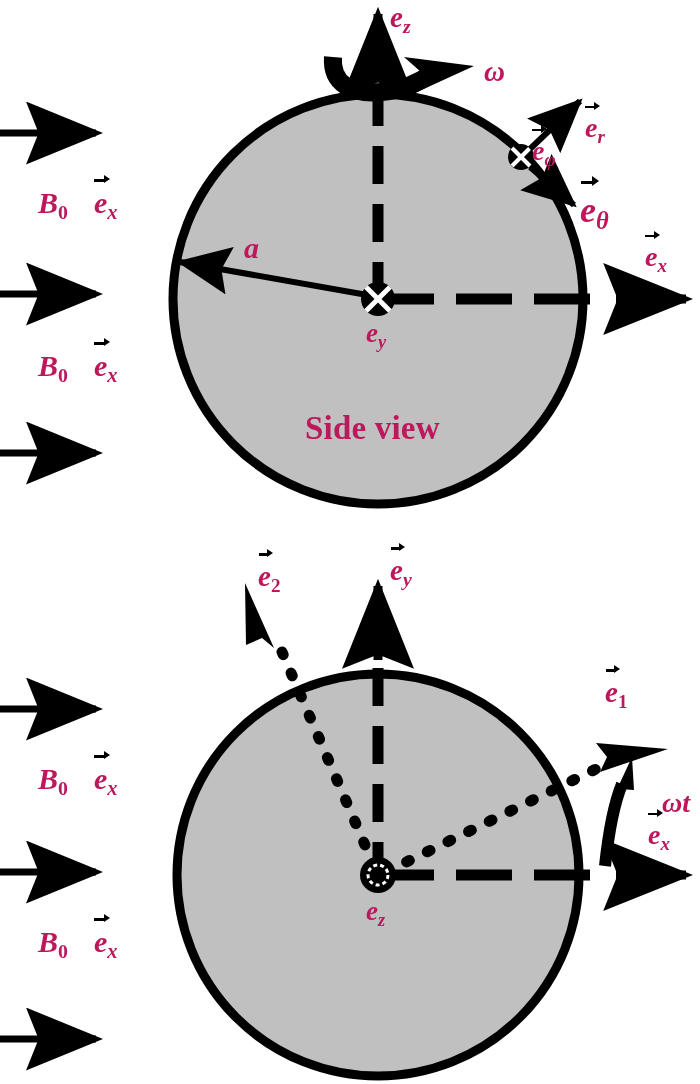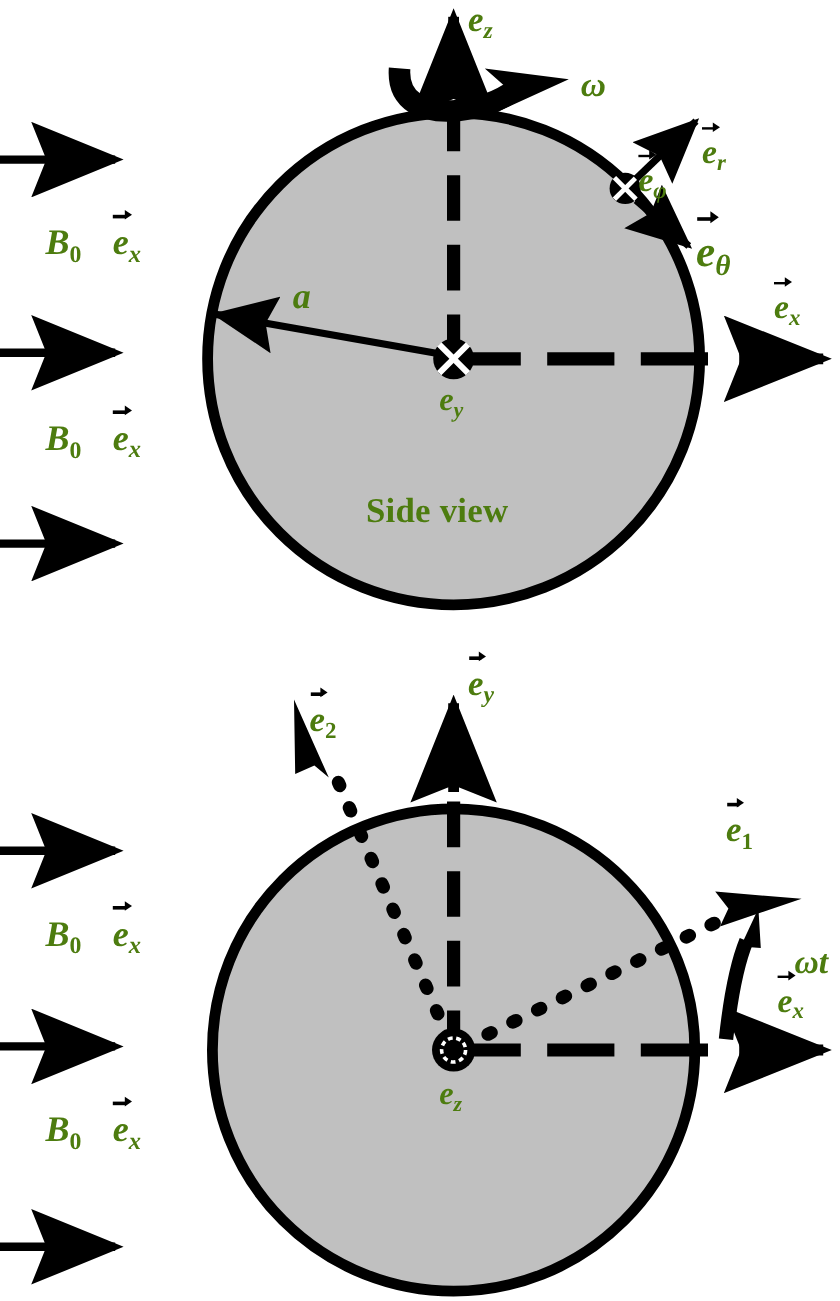--- a/index.html
+++ b/index.html
@@ -20,21 +20,21 @@
   svg.layer {
     position: absolute;
     left: 0;
     top: 0;
     width: 700px;
     height: 1084px;
   }
   .lbl {
     position: absolute;
     font-family: "Liberation Serif", "DejaVu Serif", serif;
-    color: #4d7c0f;
+    color: #be185d;
     white-space: nowrap;
     line-height: 1;
     user-select: none;
   }
   .math {
     font-style: italic;
     font-weight: bold;
   }
   .vecwrap {
     position: relative;
@@ -65,21 +65,21 @@
   }
   .subn {
     font-size: 0.66em;
     vertical-align: -0.32em;
     font-style: normal;
     font-weight: bold;
   }
   .viewname {
     font-style: normal;
     font-weight: 700;
-    font-size: 29px;
+    font-size: 33px;
     letter-spacing: 0.2px;
   }
   .fieldlabel {
     font-size: 30px;
     font-weight: bold;
     margin-left: 30px;
   }
   .greek {
     font-style: italic;
     font-weight: bold;
@@ -226,21 +226,21 @@
   <div class="lbl" style="left:645px; top:243px; font-size:28px;">
     <span class="vecwrap math"><span class="vecbar"></span><span>e</span></span><span class="sub">x</span>
   </div>
 
   <div class="lbl" style="left:366px; top:320px; font-size:27px;">
     <span class="math">e</span><span class="sub">y</span>
   </div>
 
   <div class="lbl viewname" style="left:305px; top:412px;">Side view</div>
 
-  <div class="lbl" style="left:258px; top:586px; font-size:29px;text-decoration:underline;">
+  <div class="lbl" style="left:258px; top:562px; font-size:29px;text-decoration:underline;">
     <span class="vecwrap math"><span class="vecbar"></span><span>e</span></span><span class="subn">2</span>
   </div>
 
   <div class="lbl" style="left:390px; top:556px; font-size:29px;">
     <span class="vecwrap math"><span class="vecbar"></span><span>e</span></span><span class="sub">y</span>
   </div>
 
   <div class="lbl" style="left:605px; top:678px; font-size:29px;">
     <span class="vecwrap math"><span class="vecbar"></span><span>e</span></span><span class="subn">1</span>
   </div>

